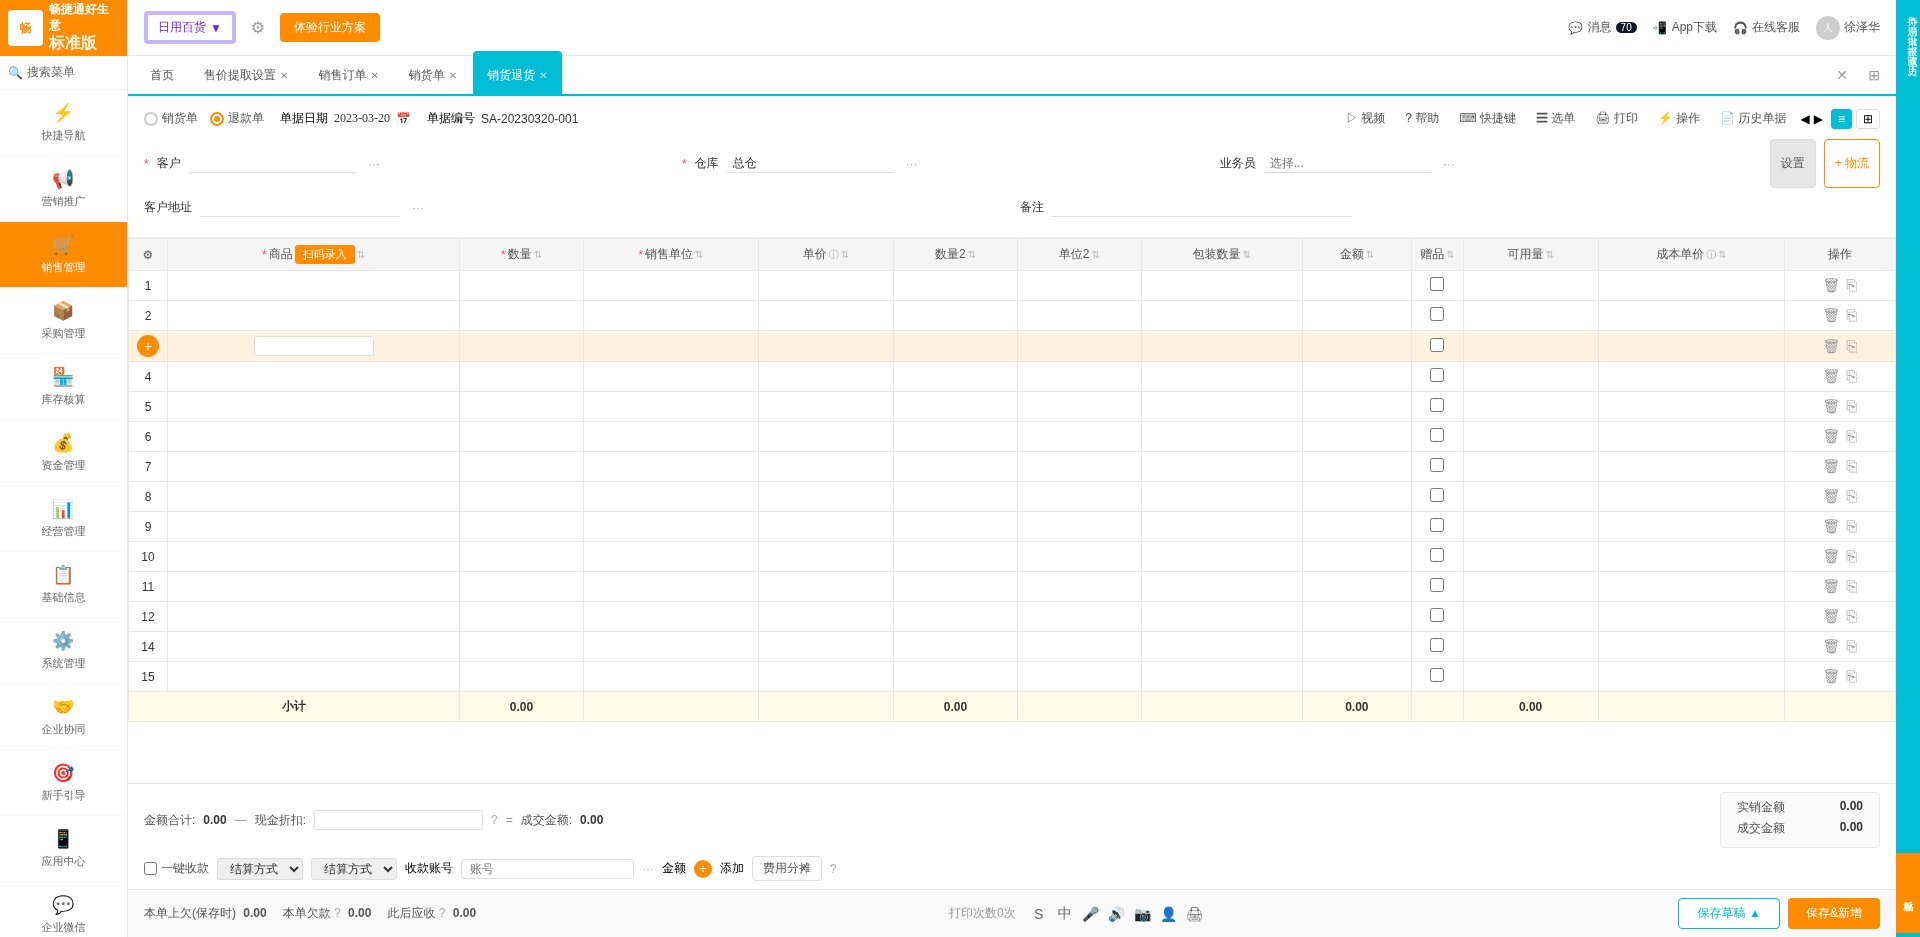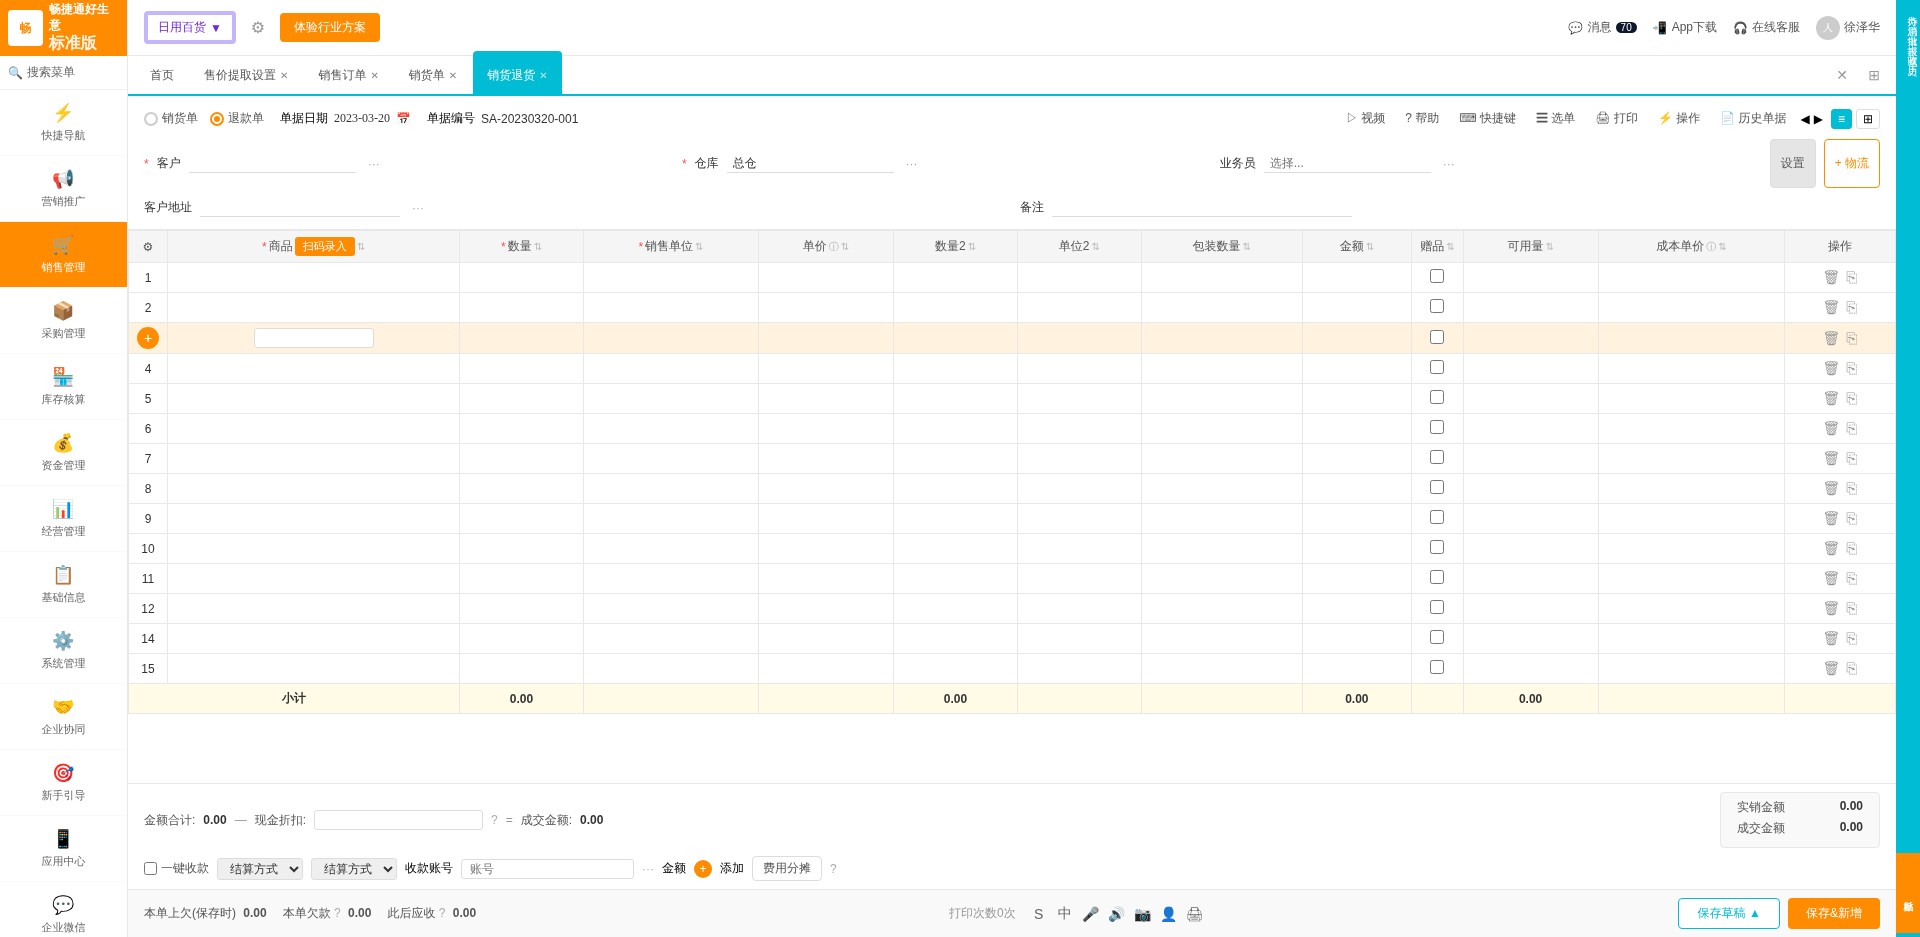--- a/index.html
+++ b/index.html
@@ -35,21 +35,21 @@
     .tab { padding: 0 14px; height: 48px; display: flex; align-items: center; gap: 4px; cursor: pointer; color: #555; border-radius: 4px 4px 0 0; font-size: 13px; }
     .tab.active { background: #00bcd4; color: #fff; }
     .tab-close { font-size: 10px; cursor: pointer; opacity: 0.7; }
     .tab-first { color: #555; }
     .tabbar-actions { margin-left: auto; display: flex; gap: 4px; }
     .tabbar-action-btn { width: 28px; height: 28px; display: flex; align-items: center; justify-content: center; cursor: pointer; color: #999; font-size: 14px; }
 
     
     .form-area { background: #fff; padding: 12px 16px; border-bottom: 1px solid #e8e8e8; flex-shrink: 0; }
     .form-row { display: flex; align-items: center; gap: 16px; margin-bottom: 10px; }
-    .form-row:last-child { margin-bottom: 0; }
+    .form-row:last-child { margin-bottom: 8px; }
     .radio-group { display: flex; align-items: center; gap: 12px; }
     .radio-item { display: flex; align-items: center; gap: 4px; cursor: pointer; color: #555; }
     .radio-dot { width: 14px; height: 14px; border-radius: 50%; border: 2px solid #ccc; display: flex; align-items: center; justify-content: center; }
     .radio-dot.checked { border-color: #ff8c00; }
     .radio-dot.checked::after { content: ''; width: 6px; height: 6px; background: #ff8c00; border-radius: 50%; }
     .form-label { color: #333; white-space: nowrap; }
     .required { color: #ff4d4f; }
     .form-input { border: none; border-bottom: 1px solid #ddd; padding: 2px 6px; min-width: 120px; color: #333; outline: none; background: transparent; }
     .form-dots { color: #aaa; cursor: pointer; margin-left: 4px; }
     .doc-info { display: flex; align-items: center; gap: 16px; }

